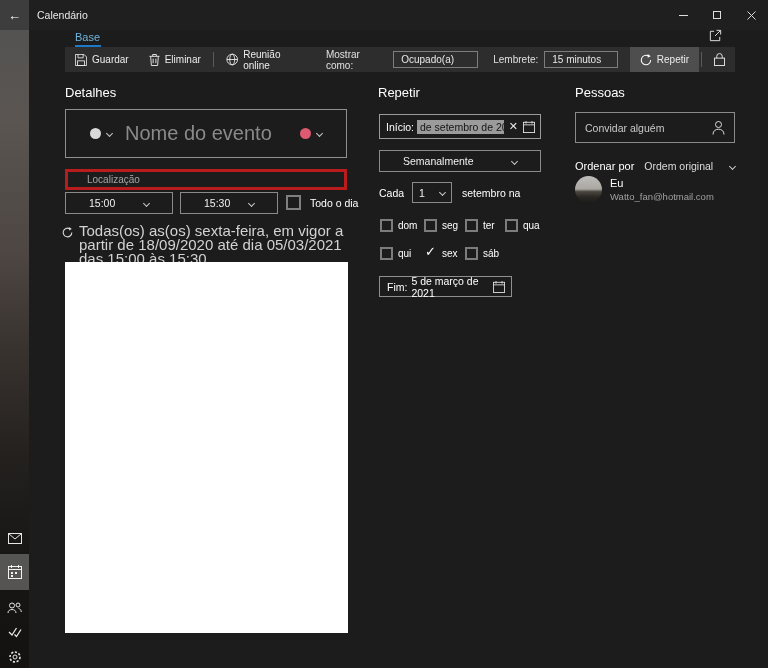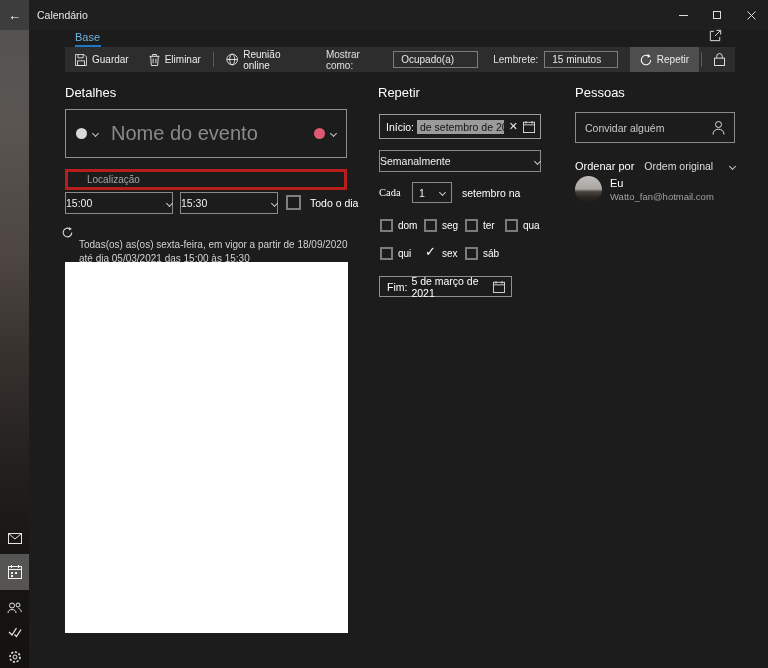--- a/index.html
+++ b/index.html
@@ -38,39 +38,39 @@
   .tb-label { margin-left:9px; color:#e0e0e0; }
   .tb-select { margin-left:6px; height:17px; border:1px solid #7d7d7d; padding:0 7px;
     display:flex; align-items:center; color:#e8e8e8; }
   .tb-repeat { margin-left:12px; background:#4e4e4e; }
 
   
   .h2 { font-size:13px; color:#fff; }
   .bordered { border:1px solid #8a8a8a; background:transparent; }
   .chev { width:5px; height:5px; border-right:1px solid #c9c9c9; border-bottom:1px solid #c9c9c9;
     transform:rotate(45deg); display:inline-block; flex:0 0 auto; }
-  .selectbox { display:flex; align-items:center; justify-content:space-between; padding:0 0; font-size:10.5px; color:#f0f0f0; }
+  .selectbox { display:flex; align-items:center; justify-content:space-between; padding:0 23px; font-size:10.5px; color:#f0f0f0; }
   input { background:transparent; border:none; outline:none; color:#fff; font-family:inherit; }
   input::placeholder { color:#a6a6a6; opacity:1; }
 
   
   .eventbox { left:65px; top:109px; width:282px; height:49px; border:1px solid #909090;
-    display:flex; align-items:center; padding:0 10px; }
+    display:flex; align-items:center; padding:0 24px; }
   .dot { width:11px; height:11px; border-radius:50%; flex:0 0 auto; }
   .dot-cal { background:#d9d9d9; }
   .dot-charm { background:#dd5a72; }
   .eventbox .chev { margin-left:6px; }
   .name-input { flex:1; margin-left:13px; font-size:20px; font-weight:300; min-width:0; }
   .name-input::placeholder { color:#8a8a8a; }
   .loc-input { left:65px; top:169px; width:282px; height:21px; border:3px solid #b91c1c; padding:0 19px; font-size:10px; }
   .time-sel { top:192px; height:22px; }
   .cb { width:13px; height:13px; border:2px solid #7c7c7c; flex:0 0 auto; position:relative; }
   .allday-cb { left:286px; top:195px; width:15px; height:15px; border:2px solid #7f7f7f; }
   .small-label { font-size:10.5px; color:#fff; }
-  .recur-text { left:79px; top:238px; width:274px; font-size:10px; line-height:14px; color:#d2d2d2; }
+  .recur-text { left:79px; top:224px; width:274px; font-size:15px; line-height:14px; color:#d2d2d2; }
   .desc { left:65px; top:262px; width:283px; height:371px; background:#ffffff; }
 
   
   .inicio { left:379px; top:114px; width:162px; height:25px; border:1px solid #9a9a9a;
     display:flex; align-items:center; padding:0 5px 0 6px; font-size:10.5px; white-space:nowrap; overflow:hidden; }
   .sel-text { background:#9b9b9b; color:#151515; padding:1px 3px; margin-left:3px; overflow:hidden; }
   .icon-btn { display:flex; align-items:center; justify-content:center; color:#e8e8e8; flex:0 0 auto; }
   .freq { left:379px; top:150px; width:162px; height:22px; }
   .every { left:412px; top:182px; width:40px; height:21px; padding:0 6px; }
   .day { display:flex; align-items:center; gap:5px; height:16px; }
@@ -257,21 +257,21 @@
           <path d="M0.5 4.5 H13.5 M3.5 0 V3 M10.5 0 V3" stroke="#e8e8e8" fill="none"></path>
         </svg>
     </span>
   </div>
 
   <div class="abs bordered selectbox freq">
     <span>Semanalmente</span>
     <span class="chev"></span>
   </div>
 
-  <div class="abs small-label" style="left:379px;top:187px;font-family:Liberation Serif, serif;">Cada</div>
+  <div class="abs small-label" style="left:379px;top:187px;">Cada</div>
   <div class="abs bordered selectbox every">
     <span>1</span>
     <span class="chev"></span>
   </div>
   <div class="abs small-label" style="left:462px;top:187px;">setembro na</div>
 
   <div class="abs day" style="left:380px;top:217px;">
     <span class="cb"></span>
     <span class="day-label">dom</span>
   </div>

